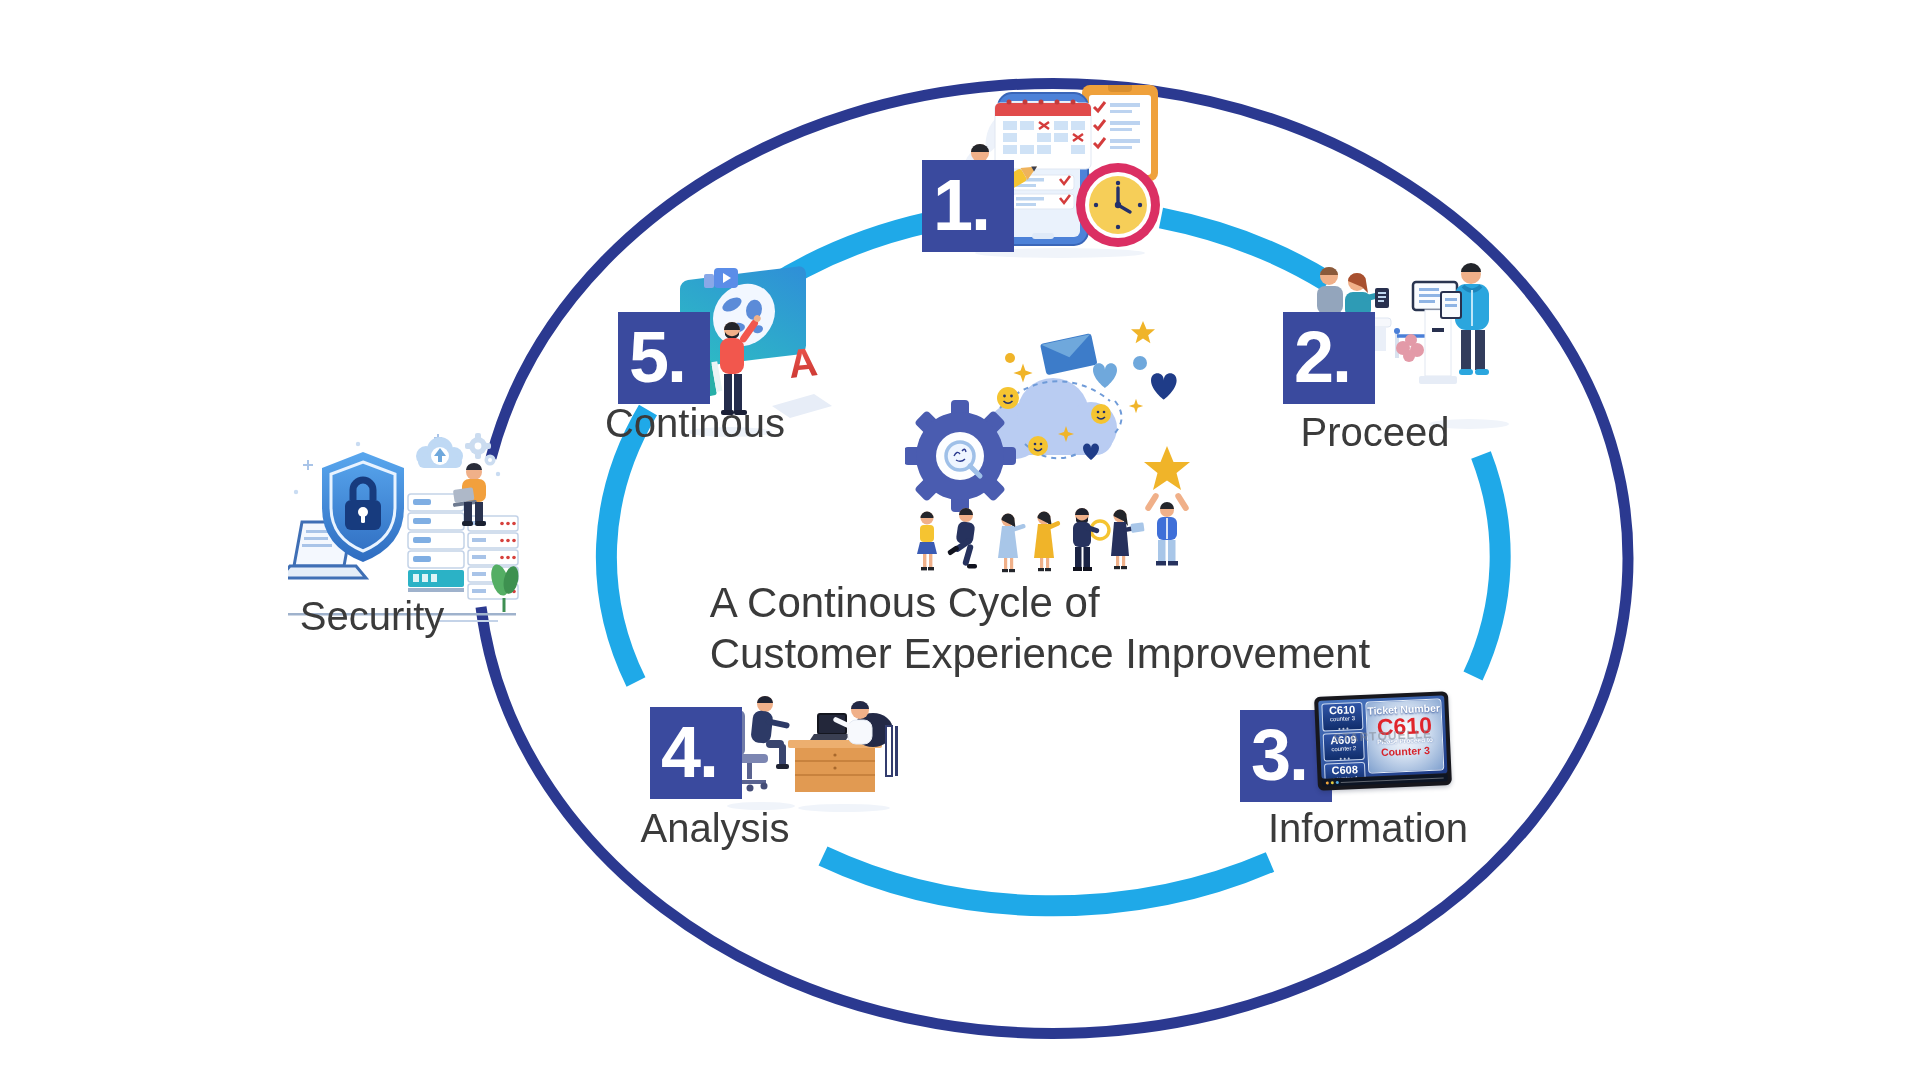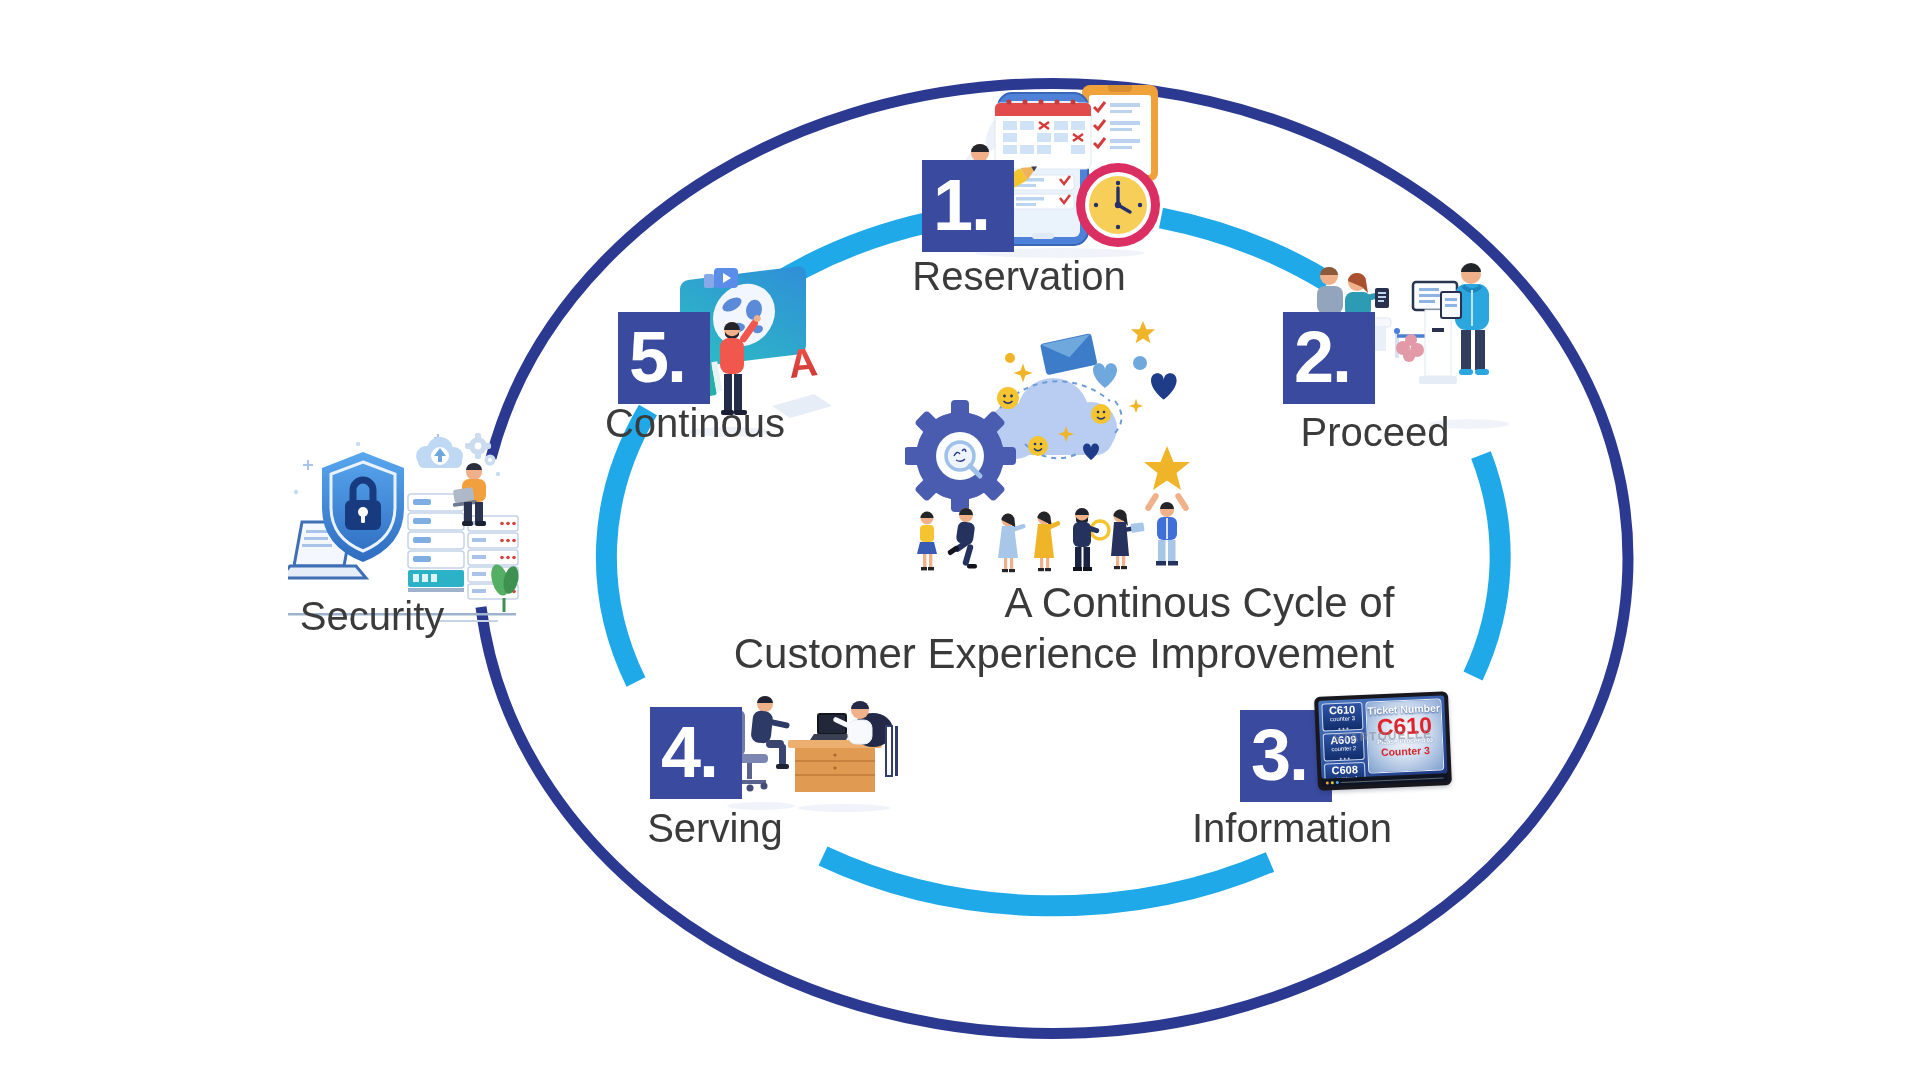--- a/index.html
+++ b/index.html
@@ -7,22 +7,22 @@
          font-family:"Liberation Sans",sans-serif;}
   .stage svg{position:absolute;}
   
   #rings{left:0;top:0;}
   
   .sq{position:absolute;width:92px;height:92px;background:#3A4A9E;color:#fff;
       font-size:72px;font-weight:700;line-height:90px;padding-left:11px;box-sizing:border-box;
       letter-spacing:-2px;}
   
   .lbl{position:absolute;transform:translateX(-50%);font-size:40px;color:#3B3B3B;white-space:nowrap;}
-  .title{position:absolute;left:1040px;top:577px;transform:translateX(-50%);text-align:right;
-         font-size:42px;color:#3A3A3A;line-height:51px;white-space:nowrap;margin-left:24px;}
+  .title{position:absolute;left:1040px;top:577px;transform:translateX(-50%);text-align:left;
+         font-size:42px;color:#3A3A3A;line-height:51px;white-space:nowrap;}
   
   .monitor{position:absolute;left:1316px;top:694px;width:134px;height:94px;background:#17171D;
            border-radius:6px;transform:rotate(-2.5deg);box-shadow:0 2px 4px rgba(20,30,60,.25);}
   .m-screen{position:absolute;left:4px;right:4px;top:4px;bottom:12px;border-radius:3px;
             background:linear-gradient(160deg,#4A76C0,#1E3B86);display:flex;padding:3px;gap:3px;
             box-sizing:border-box;overflow:hidden;}
   .q-col{width:41px;display:flex;flex-direction:column;gap:2px;}
   .q-box{flex:1;background:linear-gradient(180deg,#2F54A6,#112E6C);border:1px solid #C9D6EC;
          border-radius:3px;color:#fff;text-align:center;padding-top:1px;}
   .q-ticket{font-size:11px;font-weight:700;line-height:11px;}
@@ -591,24 +591,23 @@
     <rect x="0" y="183" width="228" height="2.5" fill="#9FB2CC"></rect>
     <rect x="150" y="190" width="60" height="2" fill="#C4D3E8"></rect>
   </svg>
 
   <div class="sq" style="left:922px;top:160px">1.</div>
   <div class="sq" style="left:1283px;top:312px">2.</div>
   <div class="sq" style="left:1240px;top:710px">3.</div>
   <div class="sq" style="left:650px;top:707px">4.</div>
   <div class="sq" style="left:618px;top:312px">5.</div>
 
-  <div class="lbl" style="left:1019px;top:254px">Reservation</div>
   <div class="lbl" style="left:1375px;top:410px">Proceed</div>
-  <div class="lbl" style="left:1292px;top:806px">Information</div>
-  <div class="lbl" style="left:715px;top:806px">Serving</div>
+  <div class="lbl" style="left:1368px;top:806px">Information</div>
+  <div class="lbl" style="left:715px;top:806px">Analysis</div>
   <div class="lbl" style="left:695px;top:401px">Continous</div>
   <div class="lbl" style="left:372px;top:594px">Security</div>
 
   <div class="title">
     <div>A Continous Cycle of</div>
     <div>Customer Experience Improvement</div>
   </div>
 
   <div class="monitor">
     <div class="m-screen">

